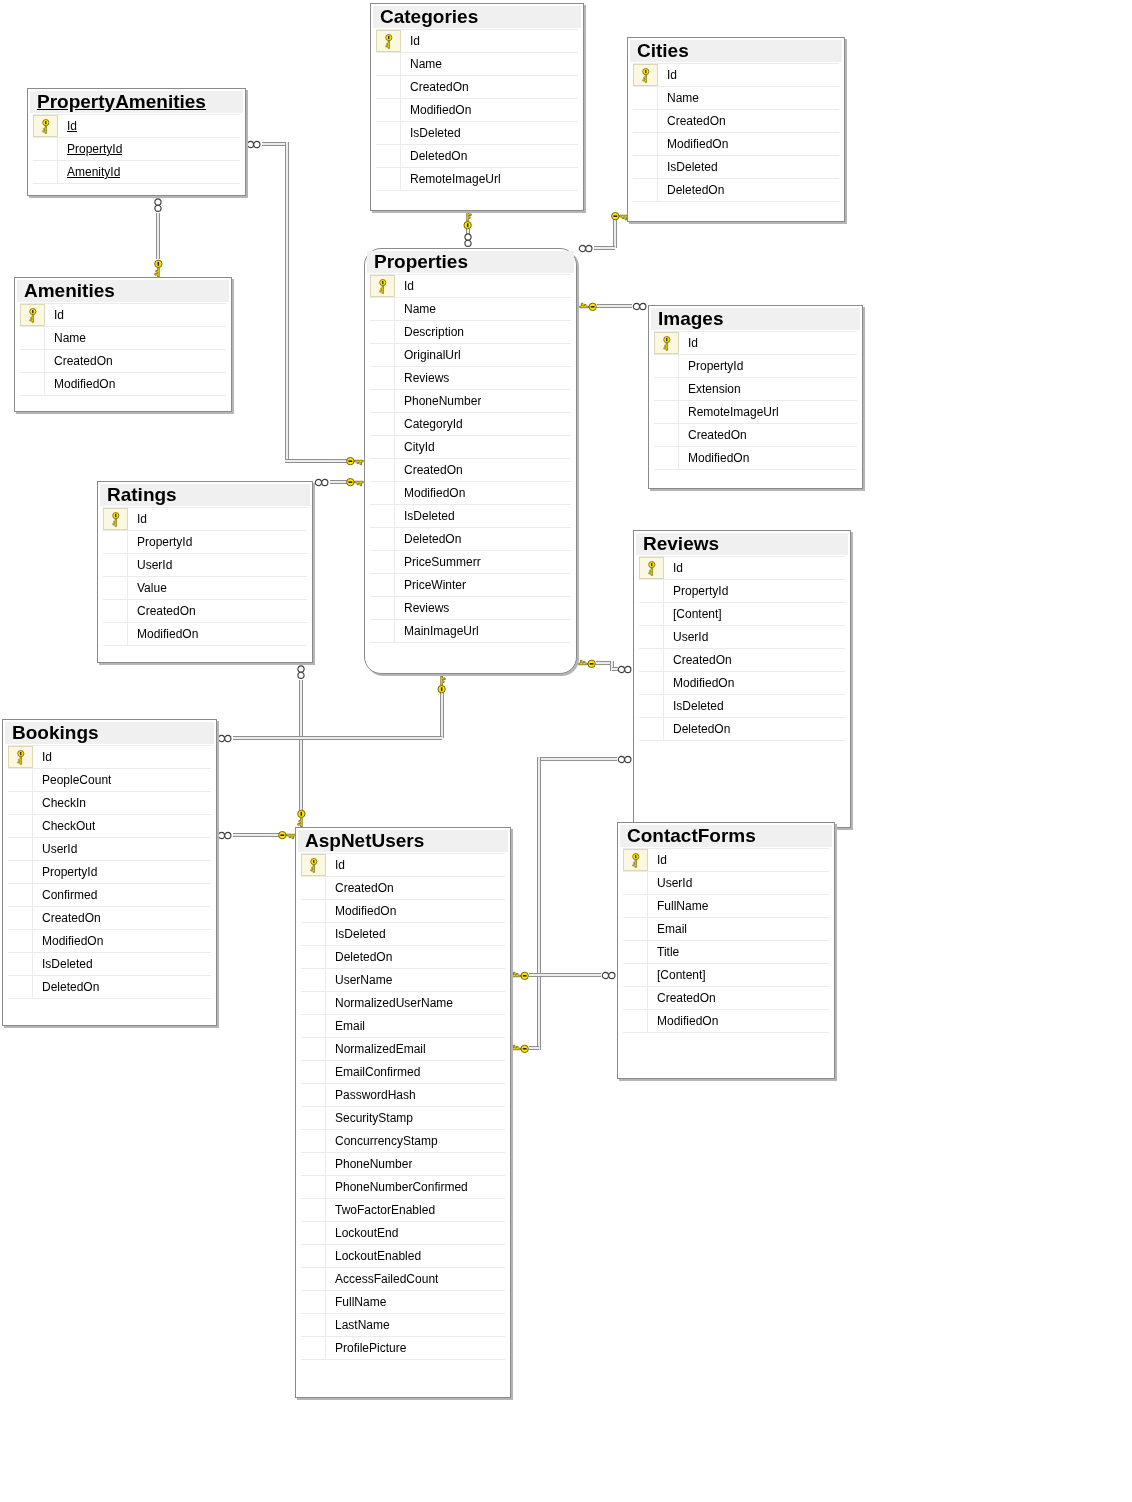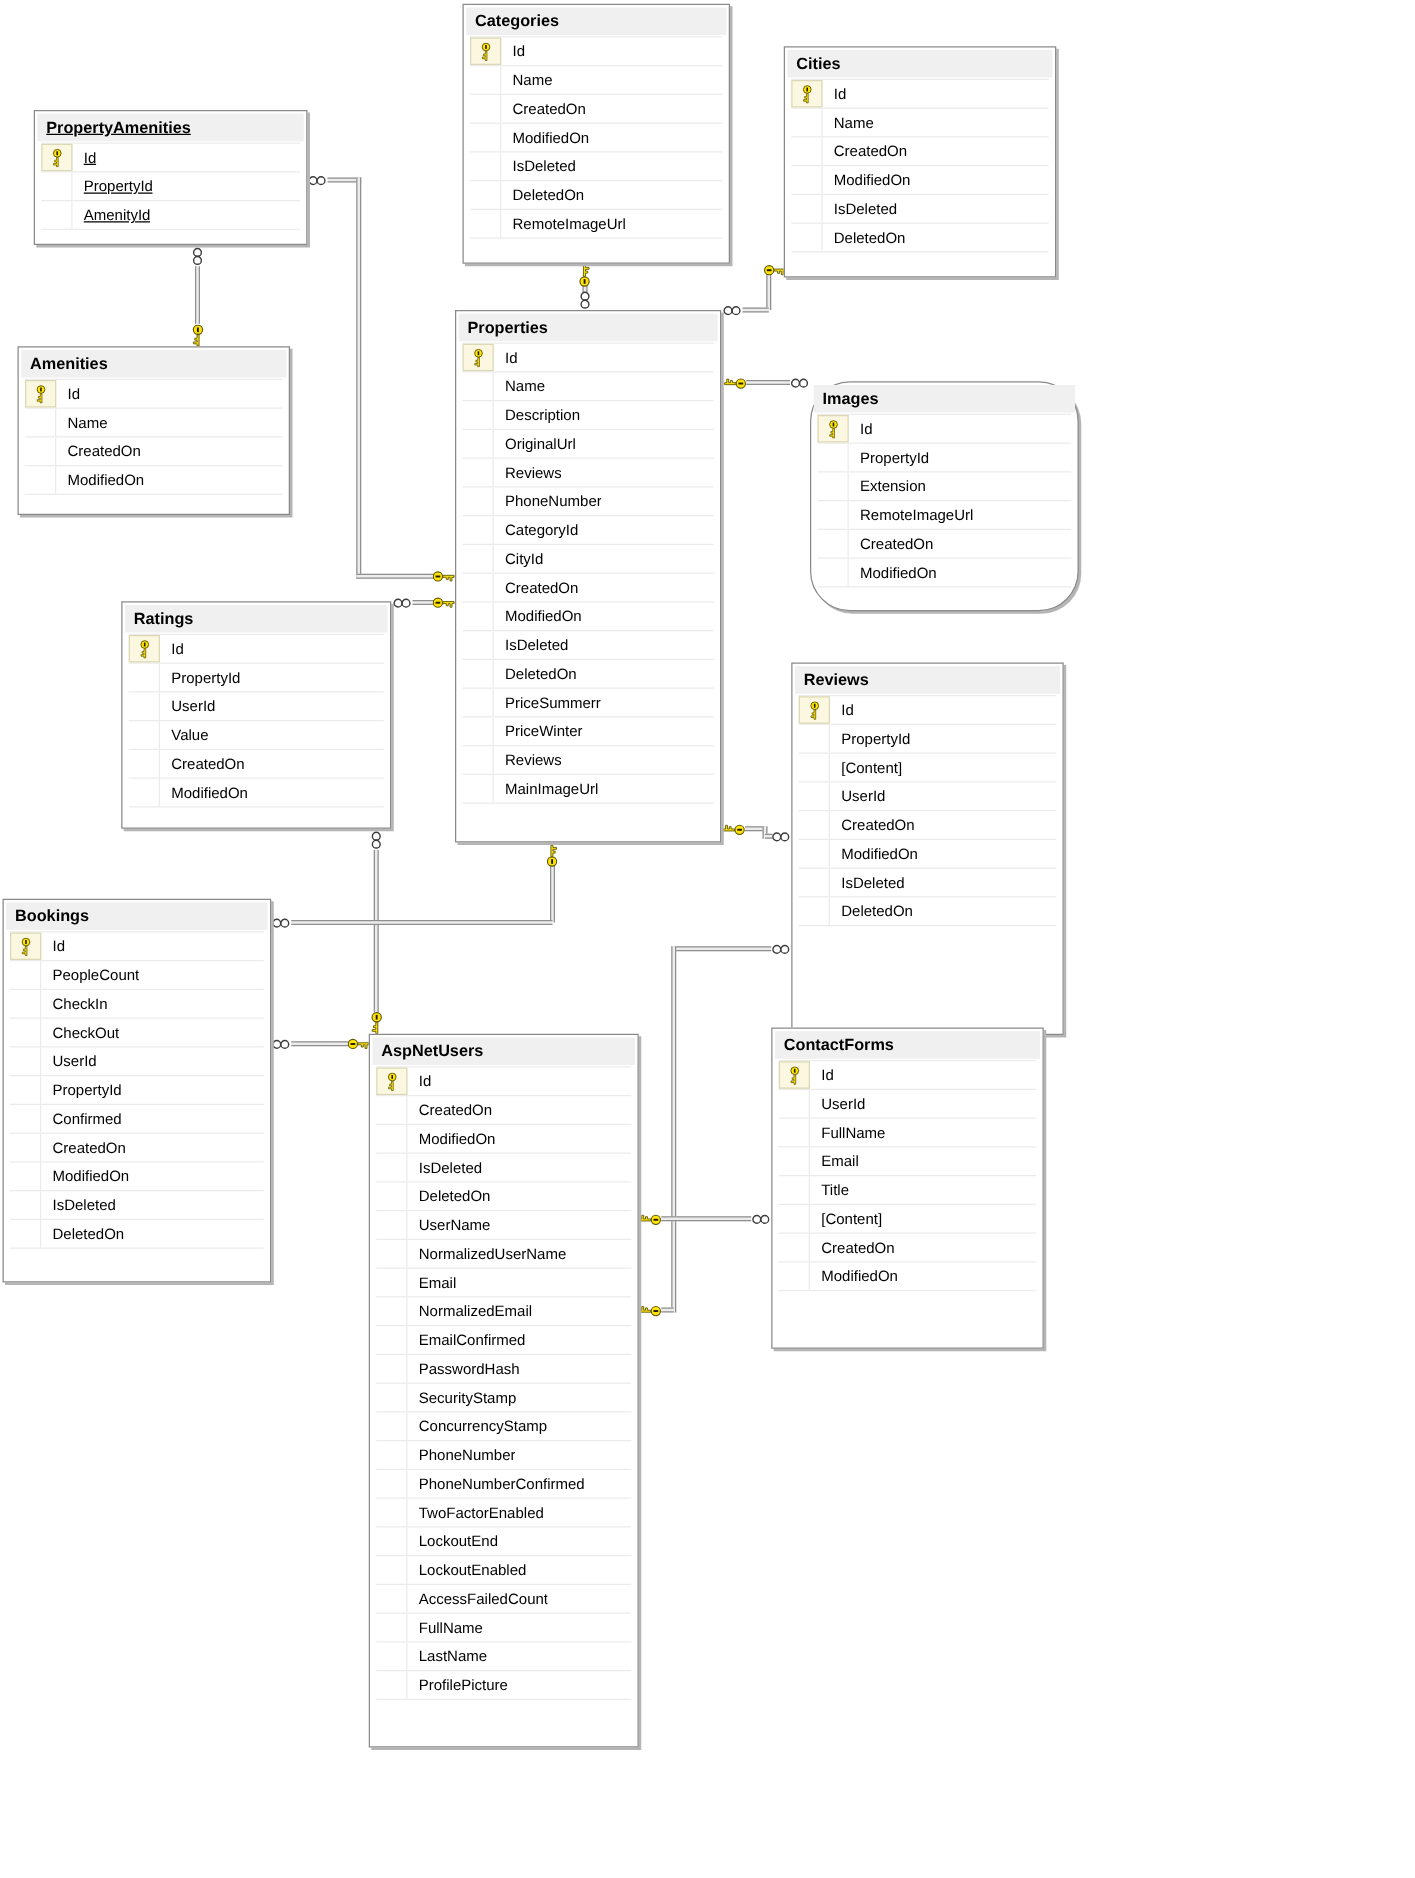--- a/index.html
+++ b/index.html
@@ -7,21 +7,21 @@
     position:relative;width:1132px;height:1502px;background:#ffffff;
     font-family:"Liberation Sans",sans-serif;overflow:hidden;
   }
   
   .tbl{
     position:absolute;background:#ffffff;border:1px solid #8a8a8a;
     box-shadow:2px 2px 0 #b5b5b5;padding:2px;box-sizing:border-box;
   }
   .hd{
     background:#f0f0f0;height:22px;line-height:22px;
-    font-size:13px;font-weight:bold;color:#000;padding-left:7px;
+    font-size:19px;font-weight:bold;color:#000;padding-left:7px;
     white-space:nowrap;overflow:hidden;
   }
   .grid{margin:1px 3px 0 3px;border-top:1px solid #ebebeb;}
   .frow{display:flex;align-items:stretch;height:22px;border-bottom:1px solid #ebebeb;}
   .icell{
     width:25px;flex:0 0 25px;border-right:1px solid #ebebeb;
     display:flex;align-items:center;justify-content:center;box-sizing:border-box;
   }
   .icell.pk{background:#fbf7e0;border:1px solid #dcd7b6;}
   .fname{
@@ -335,21 +335,21 @@
         <div class="frow">
           <div class="icell"></div>
           <div class="fname">CreatedOn</div>
         </div>
         <div class="frow">
           <div class="icell"></div>
           <div class="fname">ModifiedOn</div>
         </div>
       </div>
     </div>
-    <div class="tbl" style="left: 364px; top: 248px; width: 213px; height: 426px;">
+    <div class="tbl" style="left: 364px; top: 248px; width: 213px; height: 426px; border-radius: 17px;">
       <div class="hd">Properties</div>
       <div class="grid">
         <div class="frow">
           <div class="icell pk">
             <svg width="15" height="9" viewBox="0 0 20 12" style="transform: rotate(90deg);">
               <path d="M9.2 4.6 H19.2 V6.4 H17.3 V9.6 H15.6 V6.4 H14 V8.4 H12.3 V6.4 H9.2 Z" fill="#ffe20a" stroke="#5f5800" stroke-width="0.8"></path>
               <circle cx="4.8" cy="5.6" r="4.1" fill="#ffe20a" stroke="#5f5800" stroke-width="1"></circle>
               <rect x="2.7" y="4.8" width="4.2" height="1.7" fill="#201c00"></rect>
             </svg>
           </div>
@@ -410,21 +410,21 @@
         <div class="frow">
           <div class="icell"></div>
           <div class="fname">Reviews</div>
         </div>
         <div class="frow">
           <div class="icell"></div>
           <div class="fname">MainImageUrl</div>
         </div>
       </div>
     </div>
-    <div class="tbl" style="left: 648px; top: 305px; width: 215px; height: 184px; border-radius: 32px;">
+    <div class="tbl" style="left: 648px; top: 305px; width: 215px; height: 184px;">
       <div class="hd">Images</div>
       <div class="grid">
         <div class="frow">
           <div class="icell pk">
             <svg width="15" height="9" viewBox="0 0 20 12" style="transform: rotate(90deg);">
               <path d="M9.2 4.6 H19.2 V6.4 H17.3 V9.6 H15.6 V6.4 H14 V8.4 H12.3 V6.4 H9.2 Z" fill="#ffe20a" stroke="#5f5800" stroke-width="0.8"></path>
               <circle cx="4.8" cy="5.6" r="4.1" fill="#ffe20a" stroke="#5f5800" stroke-width="1"></circle>
               <rect x="2.7" y="4.8" width="4.2" height="1.7" fill="#201c00"></rect>
             </svg>
           </div>

